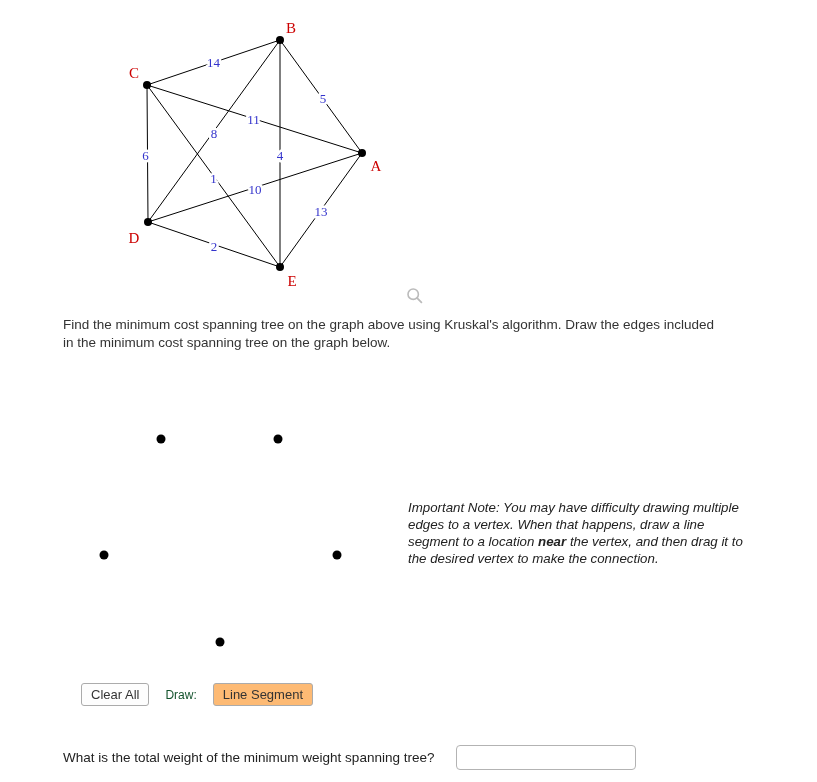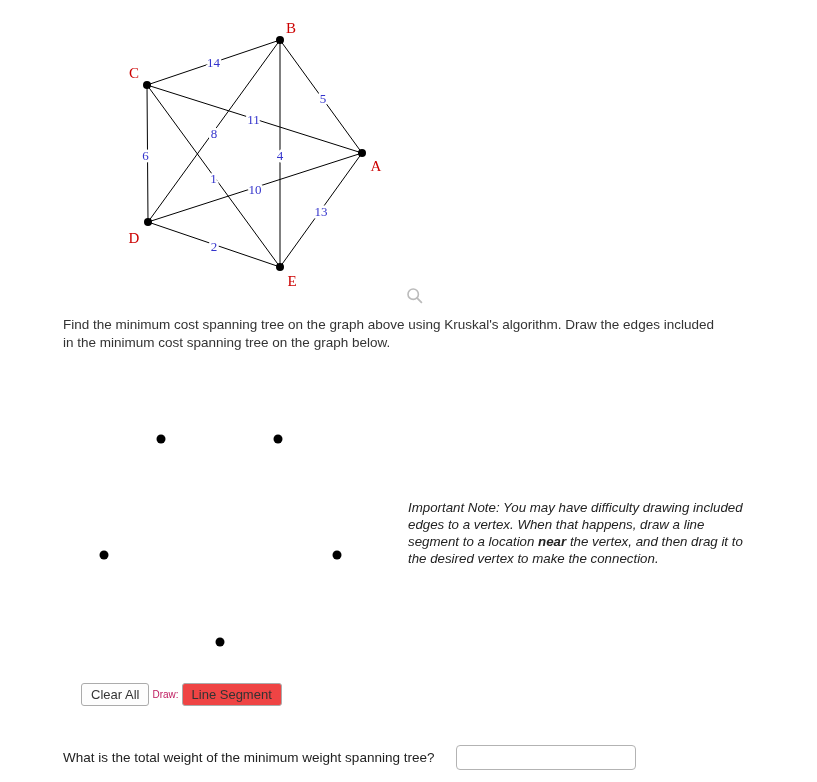--- a/index.html
+++ b/index.html
@@ -33,31 +33,31 @@
   }
 
   .important-note {
     position: absolute; left: 408px; top: 499px; width: 342px;
     font-style: italic; font-size: 13.3px; line-height: 17px; color: #222;
   }
   .important-note b { }
 
   .toolbar {
     position: absolute; left: 81px; top: 683px;
-    display: flex; align-items: center; gap: 3px;
+    display: flex; align-items: center; gap: 16px;
   }
   .btn {
     font-family: "Liberation Sans", sans-serif;
     font-size: 13px; color: #333;
     border: 1px solid #ababab; border-radius: 3px;
     background: #fdfdfd; padding: 3px 9px; cursor: pointer;
     line-height: 15px;
   }
-  .btn-tan { background: #ef4444; }
-  .draw-label { font-size: 10px; color: #be185d; }
+  .btn-tan { background: #fdba74; }
+  .draw-label { font-size: 12px; color: #14532d; }
 
   .question-row {
     position: absolute; left: 63px; top: 745px;
     display: flex; align-items: center; gap: 22px;
   }
   .question-row label { font-size: 13.5px; color: #222; }
   .answer-input {
     width: 180px; height: 25px;
     border: 1px solid #b3b3b3; border-radius: 4px;
     font: 13px "Liberation Sans", sans-serif;
@@ -110,21 +110,21 @@
   <div class="instructions">Find the minimum cost spanning tree on the graph above using Kruskal's algorithm. Draw the edges included in the minimum cost spanning tree on the graph below.</div>
 
   <svg id="blank-graph-svg" class="blank-graph" viewBox="0 0 400 295">
       <circle cx="161" cy="49" r="4.5" fill="#000000"></circle>
       <circle cx="278" cy="49" r="4.5" fill="#000000"></circle>
       <circle cx="104" cy="165" r="4.5" fill="#000000"></circle>
       <circle cx="337" cy="165" r="4.5" fill="#000000"></circle>
       <circle cx="220" cy="252" r="4.5" fill="#000000"></circle>
     </svg>
 
-  <div class="important-note"><span>Important Note: You may have difficulty drawing included edges to a vertex. When that happens, draw a line segment to a location </span><b>near</b><span> the vertex, and then drag it to the desired vertex to make the connection.</span></div>
+  <div class="important-note"><span>Important Note: You may have difficulty drawing multiple edges to a vertex. When that happens, draw a line segment to a location </span><b>near</b><span> the vertex, and then drag it to the desired vertex to make the connection.</span></div>
 
   <div class="toolbar">
     <button class="btn">Clear All</button>
     <span class="draw-label">Draw:</span>
     <button class="btn btn-tan">Line Segment</button>
   </div>
 
   <div class="question-row">
     <label>What is the total weight of the minimum weight spanning tree?</label>
     <input class="answer-input" type="text" value="" style="">

